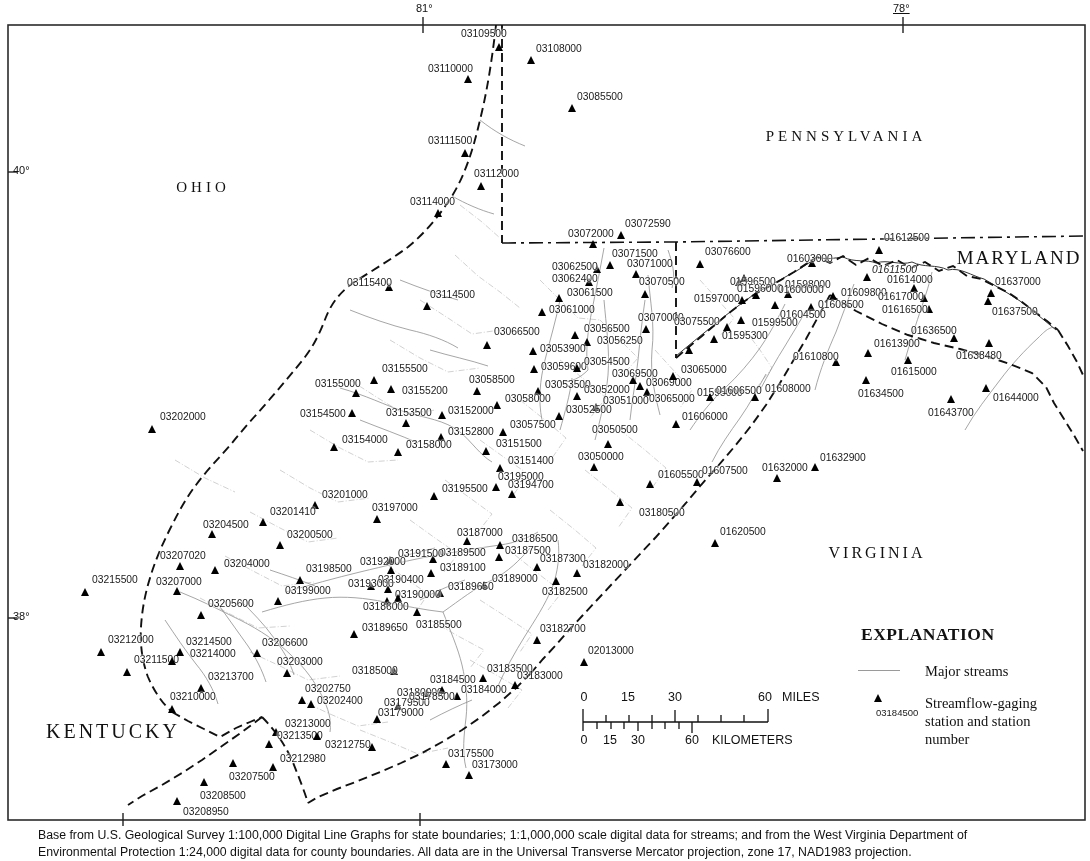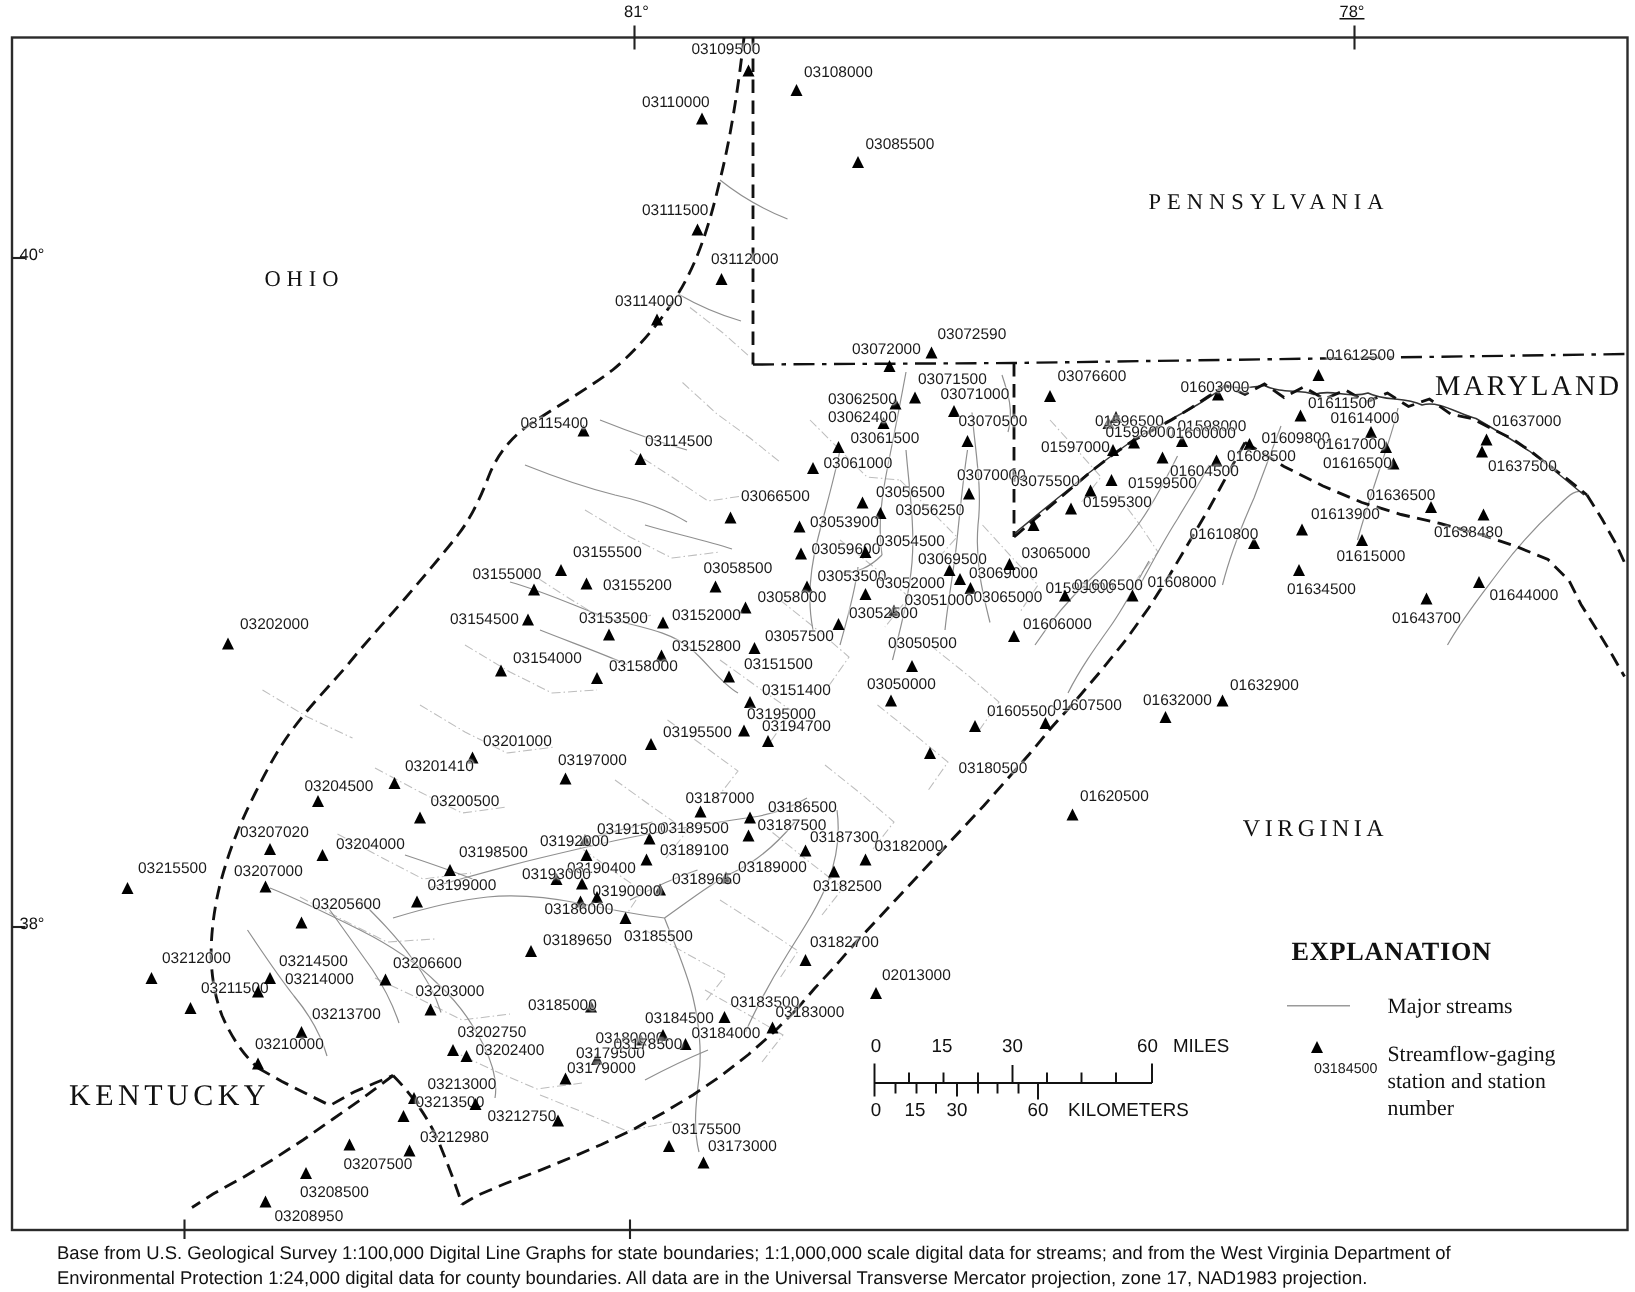--- a/index.html
+++ b/index.html
@@ -293,21 +293,21 @@
       <div class="stn" style="left: 737px; top: 283px;">01596000</div>
       <div class="tri" style="left: 738px; top: 296px;"></div>
       <div class="stn" style="left: 694px; top: 293px;">01597000</div>
       <div class="tri" style="left: 784px; top: 290px;"></div>
       <div class="stn" style="left: 778px; top: 284px;">01600000</div>
       <div class="tri" style="left: 808px; top: 259px;"></div>
       <div class="stn" style="left: 787px; top: 253px;">01603000</div>
       <div class="tri" style="left: 875px; top: 246px;"></div>
       <div class="stn" style="left: 884px; top: 232px;">01612500</div>
       <div class="tri" style="left: 863px; top: 273px;"></div>
-      <div class="stn" style="left: 872px; top: 264px;">01611500</div>
+      <div class="stn" style="left: 872px; top: 264px; font-style: italic;">01611500</div>
       <div class="tri" style="left: 910px; top: 284px;"></div>
       <div class="stn" style="left: 887px; top: 274px;">01614000</div>
       <div class="tri" style="left: 829px; top: 292px;"></div>
       <div class="stn" style="left: 841px; top: 287px;">01609800</div>
       <div class="tri" style="left: 807px; top: 303px;"></div>
       <div class="stn" style="left: 818px; top: 299px;">01608500</div>
       <div class="tri" style="left: 771px; top: 301px;"></div>
       <div class="stn" style="left: 780px; top: 309px;">01604500</div>
       <div class="tri" style="left: 737px; top: 316px;"></div>
       <div class="stn" style="left: 752px; top: 317px;">01599500</div>

